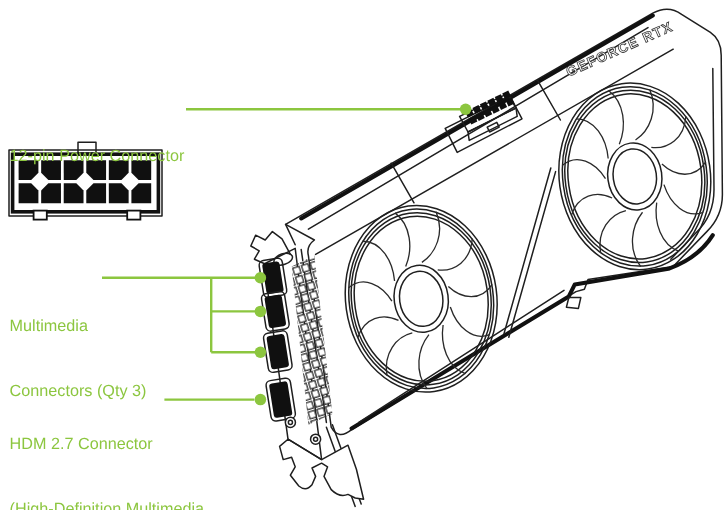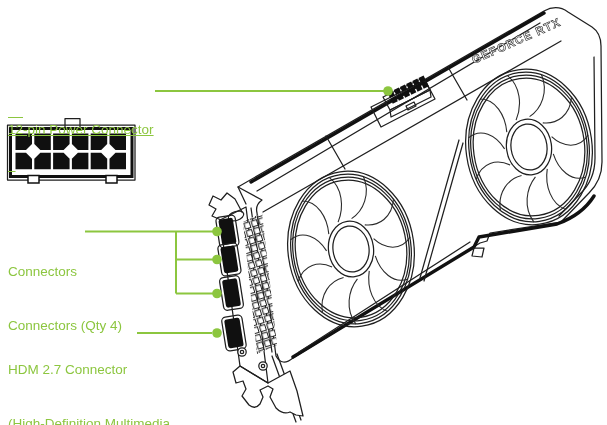--- a/index.html
+++ b/index.html
@@ -173,27 +173,27 @@
       <path class="grn" d="M 85,231.5 L 213,231.5 M 176,231.5 L 176,293.5 M 176,259.5 L 213,259.5 M 176,293.5 L 213,293.5"></path>
       <circle class="gdot" cx="217" cy="231.5" r="4.8"></circle>
       <circle class="gdot" cx="217" cy="259.5" r="4.8"></circle>
       <circle class="gdot" cx="217" cy="293.5" r="4.8"></circle>
 
       <path class="grn" d="M 137,333 L 212,333"></path>
       <circle class="gdot" cx="217" cy="333" r="4.8"></circle>
     </g>
   </svg>
 
-  <div class="label" style="left:8px;top:85px;text-decoration:underline;">
+  <div class="label" style="left:8px;top:85px;">
     <div>12-pin Power Connector</div>
   </div>
 
   <div class="label" style="left:8px;top:227px;">
-    <div>Connectors</div>
-    <div>Connectors (Qty 4)</div>
+    <div>Multimedia</div>
+    <div>Connectors (Qty 3)</div>
   </div>
 
   <div class="label" style="left:8px;top:325px;">
     <div>HDM 2.7 Connector</div>
     <div>(High-Definition Multimedia</div>
     
   </div>
 
 </div>
 

